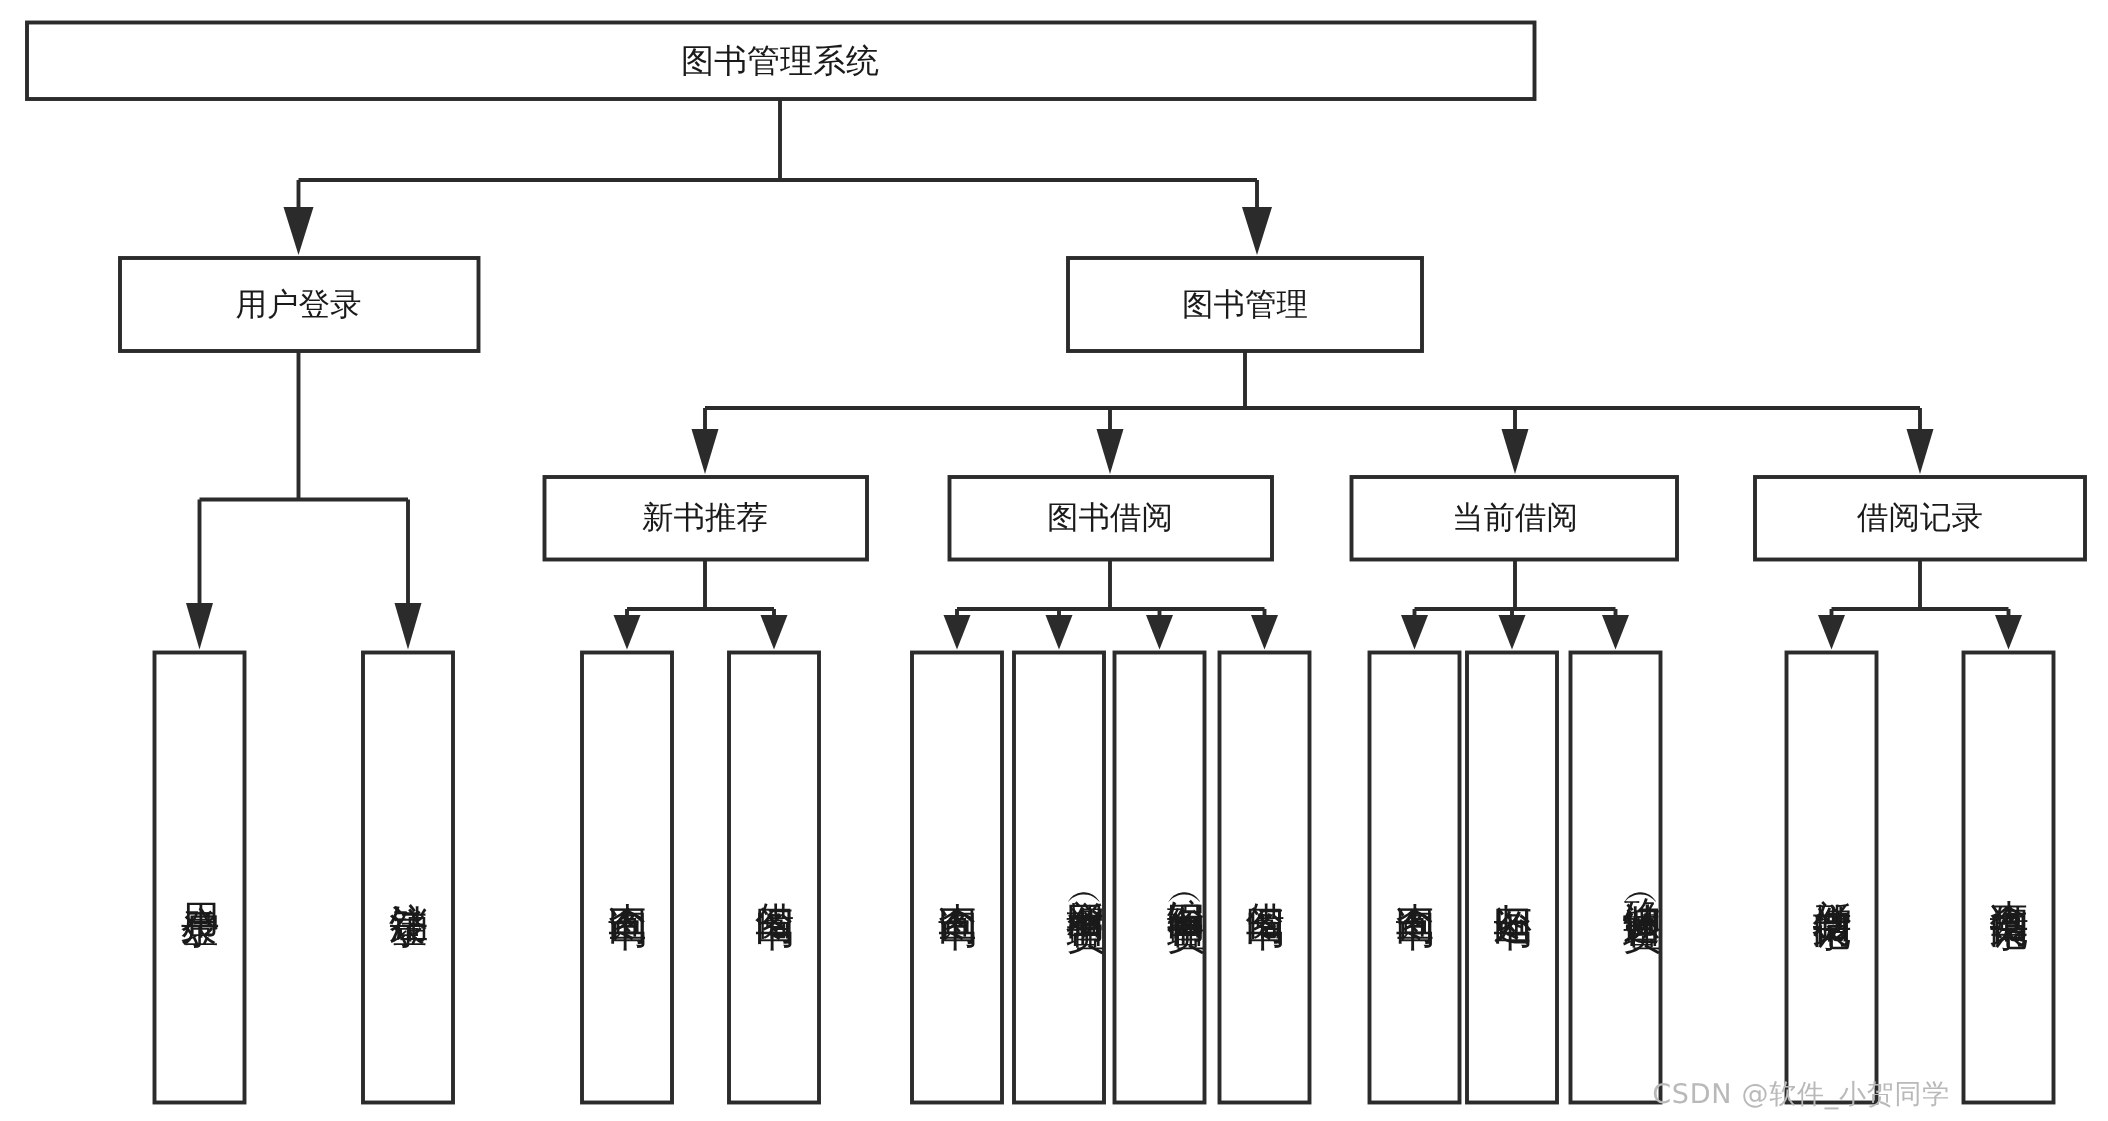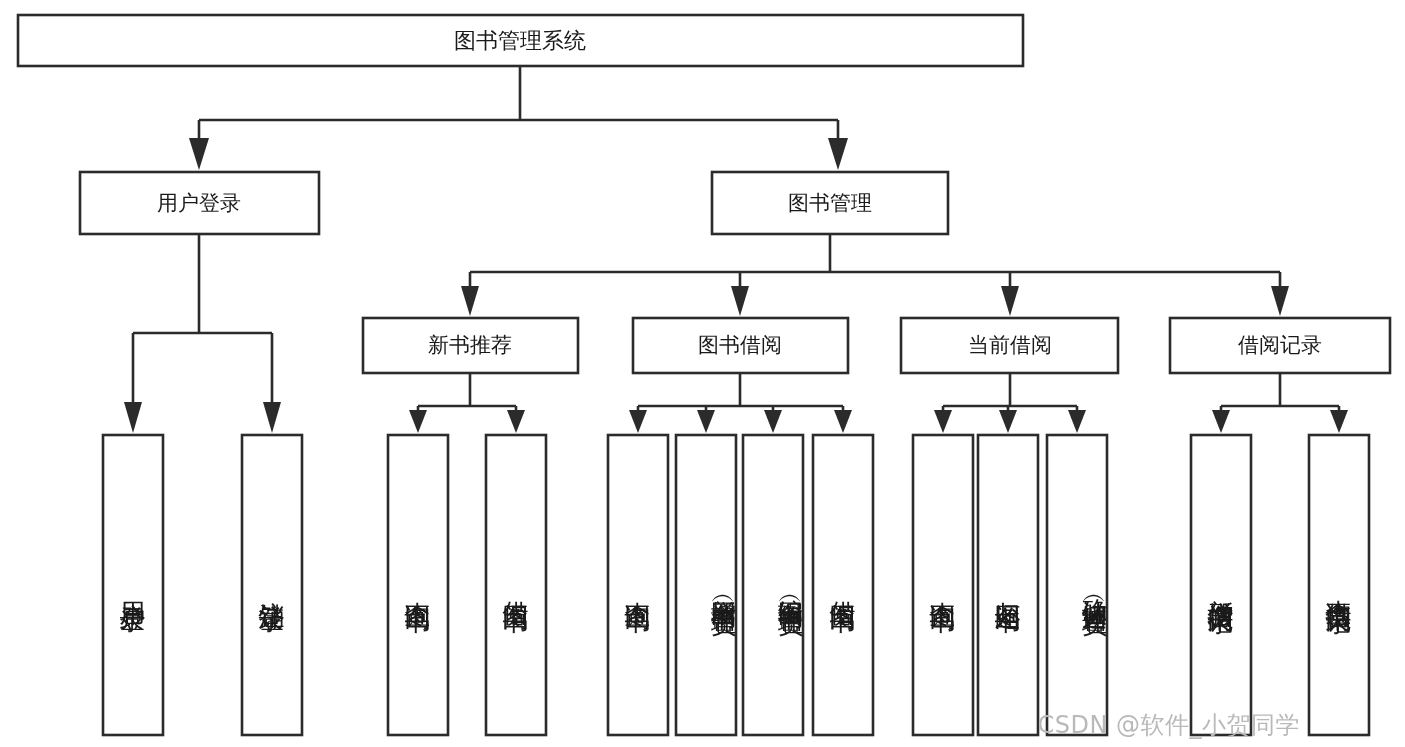--- a/index.html
+++ b/index.html
@@ -83,21 +83,21 @@
     letter-spacing: 2px;
     color: #1a1a1a;
     text-align: center;
     box-sizing: border-box;
   }
   .watermark {
     position: absolute;
     right: 8px;
     bottom: 6px;
     font-family: "DejaVu Sans", "Liberation Sans", sans-serif;
-    font-size: 24px;
+    font-size: 18px;
     color: #b9b9b9;
     letter-spacing: 0.5px;
     white-space: nowrap;
     user-select: none;
   }
 </style>
 </head>
 <body>
 
 <div id="diagram-root">

